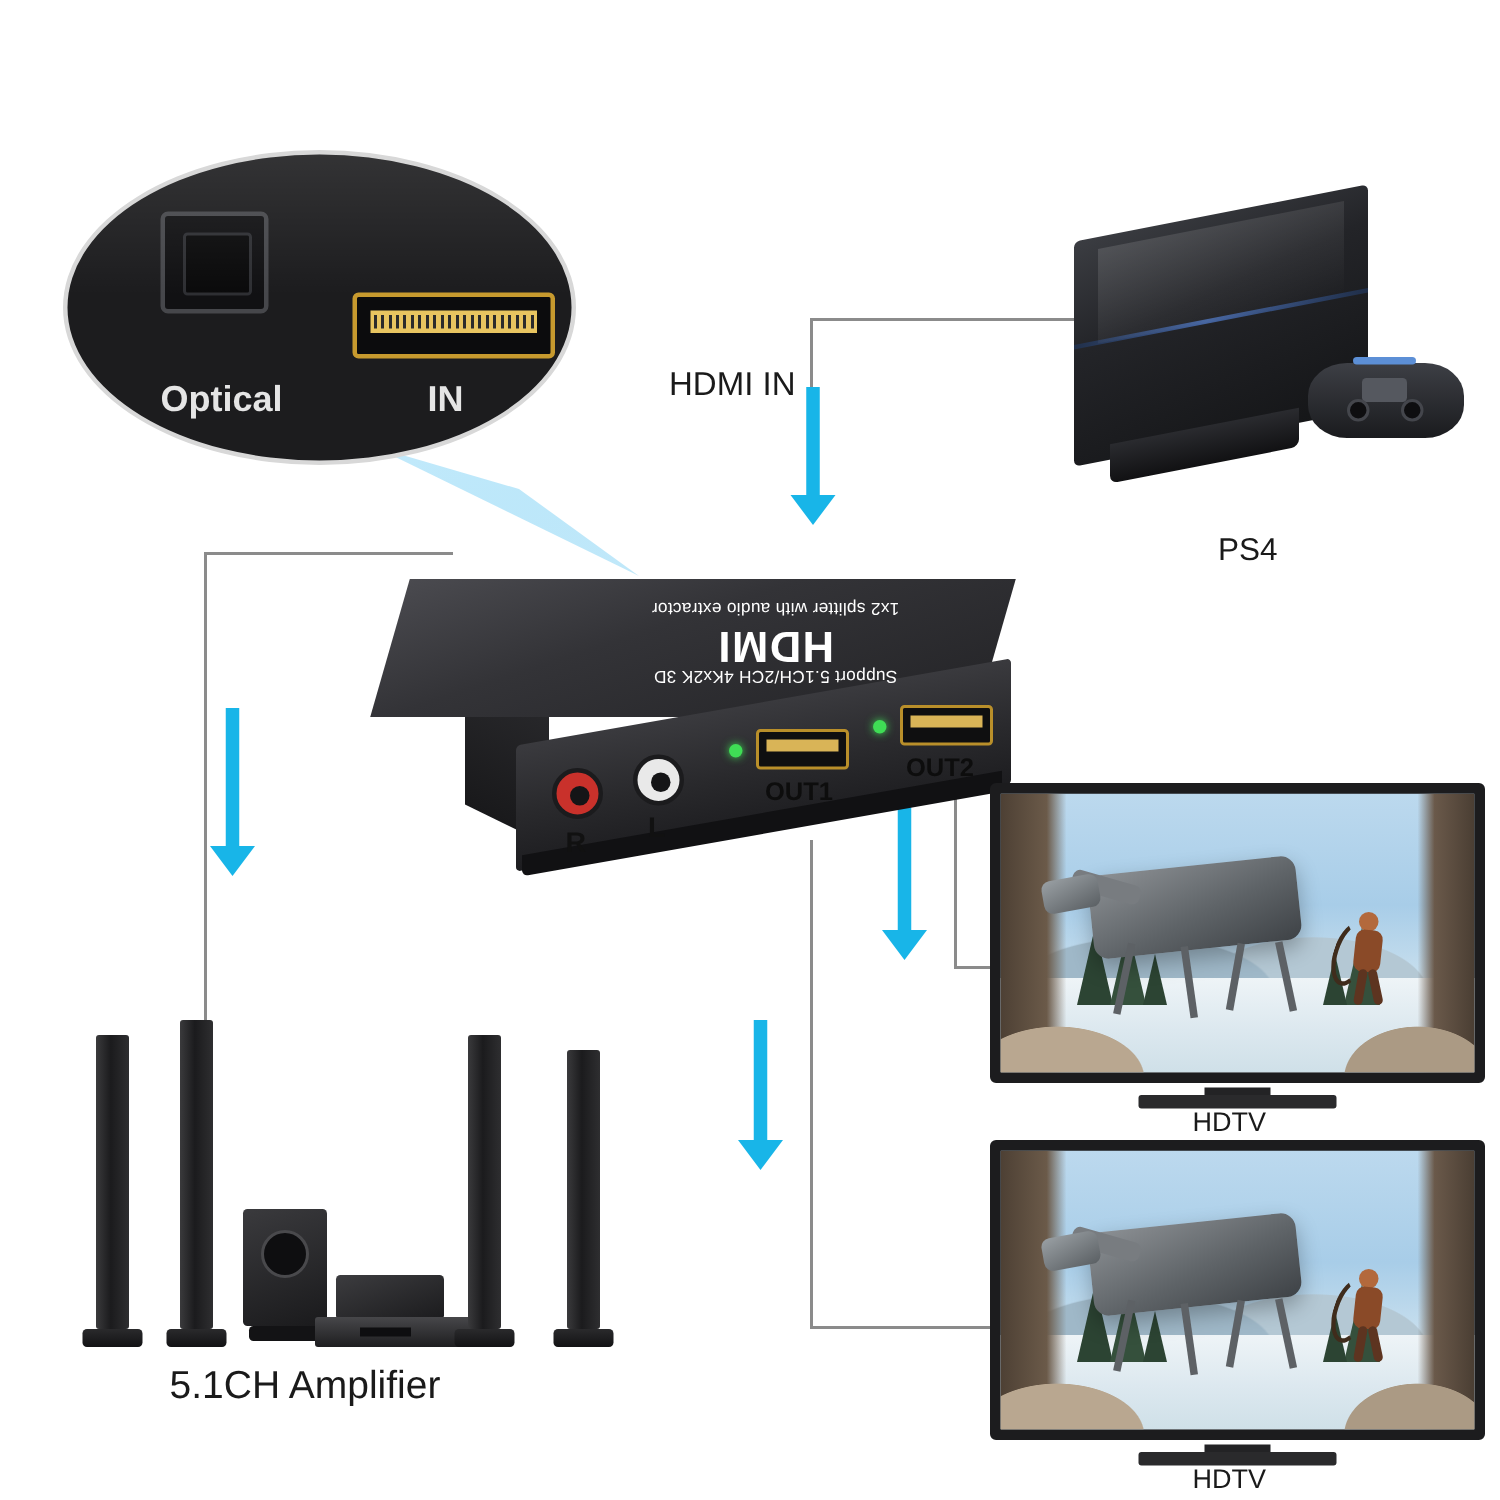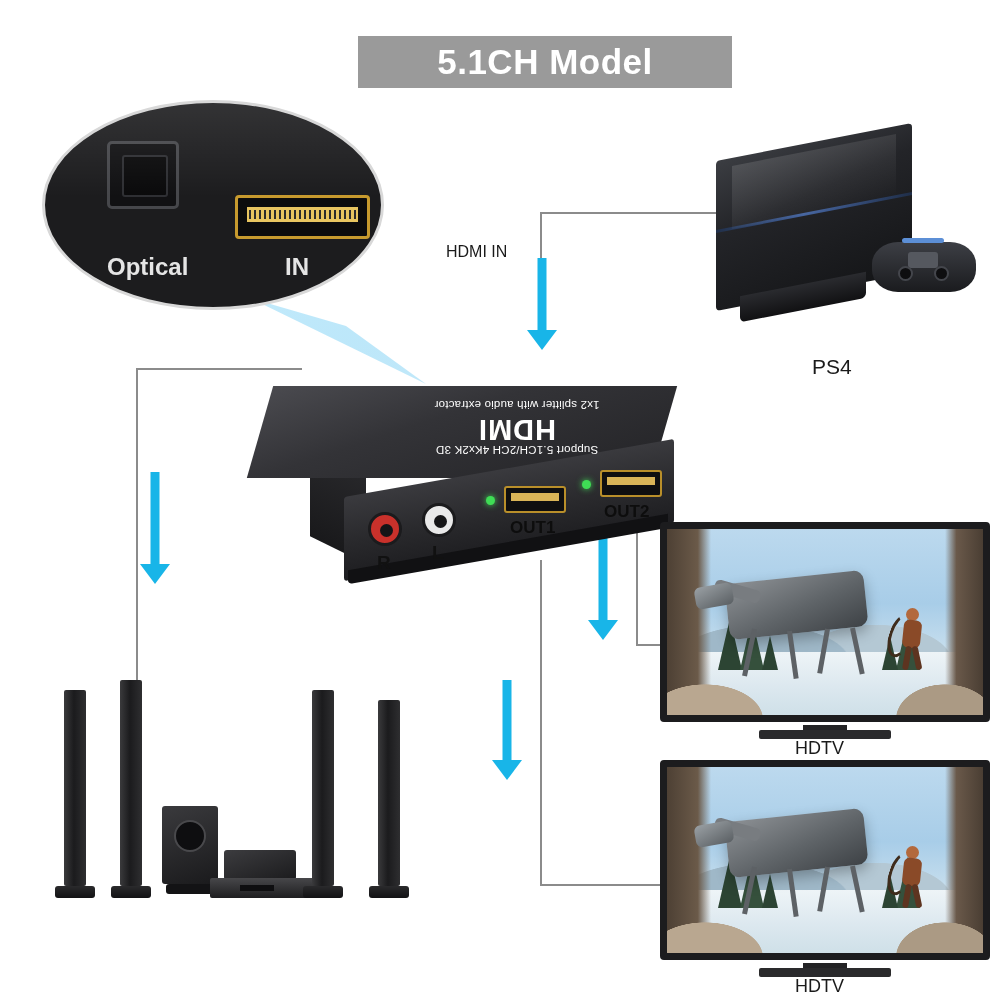--- a/index.html
+++ b/index.html
@@ -17,21 +17,21 @@
     width: 374px; height: 52px;
     background: #9a9a9a;
     display: flex; align-items: center; justify-content: center;
   }
   #title-banner .t {
     color: #ffffff; font-size: 35px; font-weight: bold; letter-spacing: .5px;
   }
 
   
   .lbl { position: absolute; color: #1a1a1a; white-space: nowrap; }
-  .lbl-hdmi-in { left: 446px; top: 243px; font-size: 16px; }
+  .lbl-hdmi-in { left: 446px; top: 243px; font-size: 22px; }
   .lbl-ps4 { left: 812px; top: 355px; font-size: 21px; }
   .lbl-hdtv1 { left: 795px; top: 738px; font-size: 18px; }
   .lbl-hdtv2 { left: 795px; top: 976px; font-size: 18px; }
   .lbl-amp { left: 113px; top: 908px; font-size: 26px; }
 
   
   .wire { position: absolute; background: #8b8b8b; }
 
   
   .arrow { position: absolute; }
@@ -320,23 +320,20 @@
     background: linear-gradient(180deg,#47474a,#1e1e20); border-radius: 2px;
   }
   #avr .disp { position: absolute; left: 30px; top: 7px; width: 34px; height: 6px;
                background:#0e0e10; }
 </style>
 </head>
 <body>
 
 <div id="stage">
 
-  <div id="title-banner">
-    <span class="t">5.1CH Model</span>
-  </div>
 
   <div class="wire" style="left:540px; top:212px; width:186px; height:2px;"></div>
   <div class="wire" style="left:540px; top:212px; width:2px; height:48px;"></div>
 
   <div class="wire" style="left:136px; top:368px; width:166px; height:2px;"></div>
   <div class="wire" style="left:136px; top:368px; width:2px; height:330px;"></div>
 
   <div class="wire" style="left:636px; top:506px; width:2px; height:140px;"></div>
   <div class="wire" style="left:636px; top:644px; width:36px; height:2px;"></div>
 
@@ -524,14 +521,15 @@
     <div class="tower" id="tw3">
         <div class="base"></div>
       </div>
     <div class="tower" id="tw4">
         <div class="base"></div>
       </div>
   </div>
 
   <div class="lbl lbl-hdmi-in">HDMI IN</div>
   <div class="lbl lbl-ps4">PS4</div>
+  <div class="lbl lbl-amp">5.1CH Amplifier</div>
 
 </div>
 
 </body></html>

